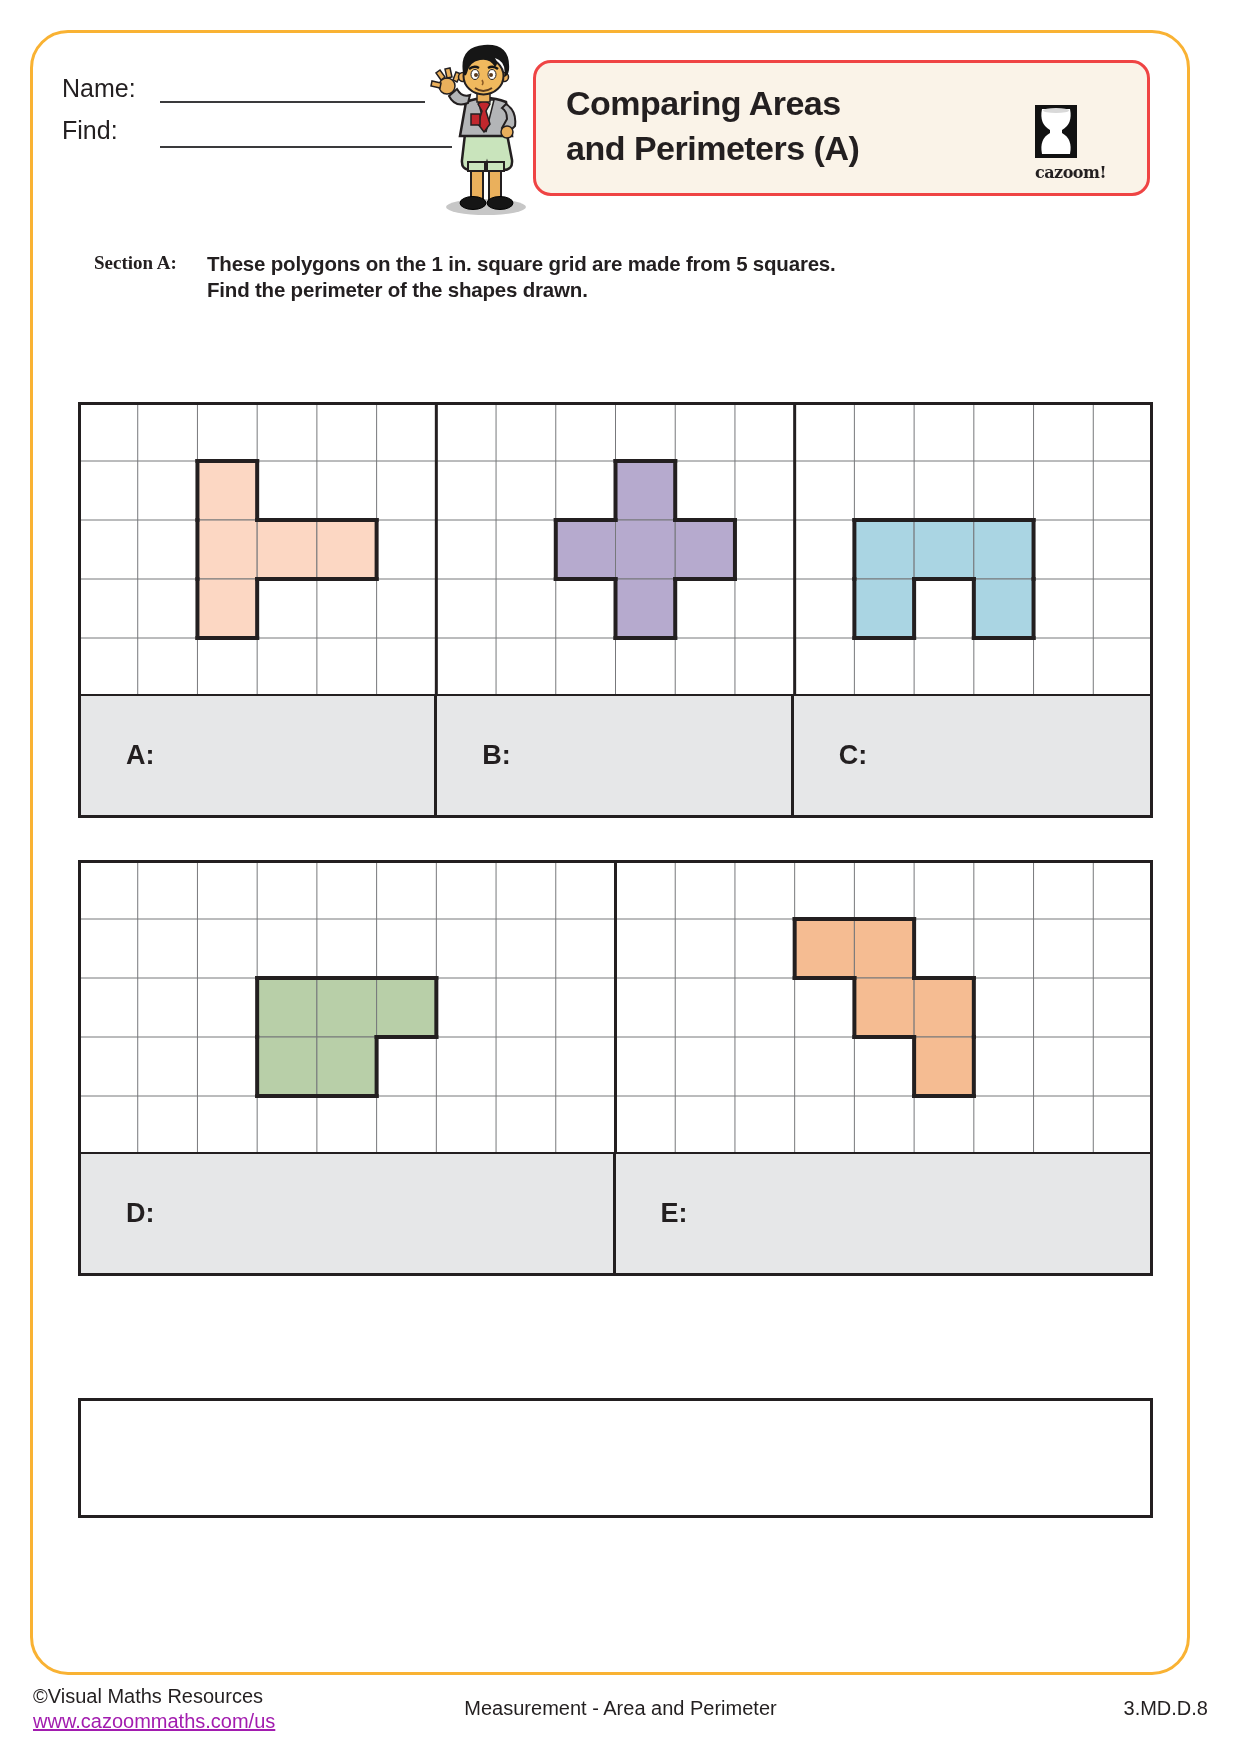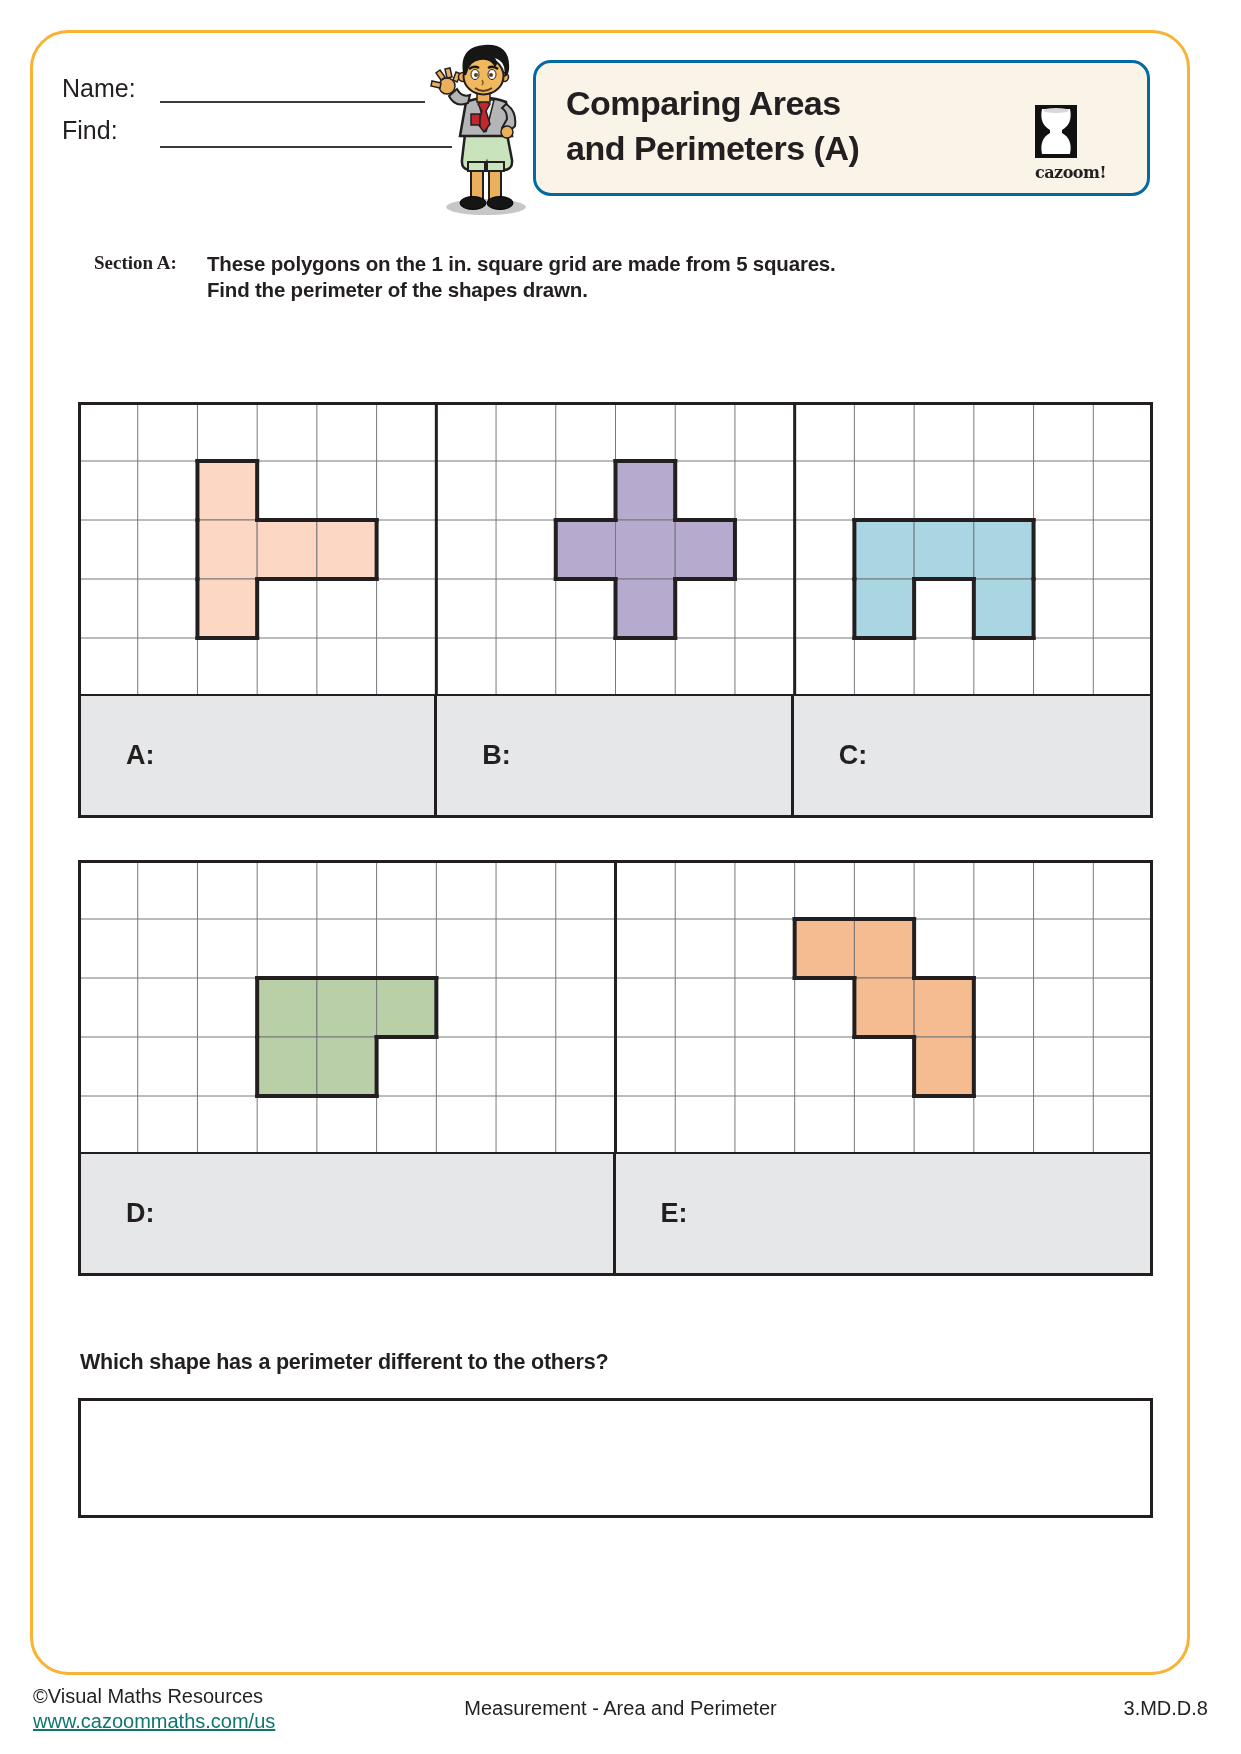--- a/index.html
+++ b/index.html
@@ -3,42 +3,42 @@
 <meta charset="utf-8">
 <style>
   html,body{margin:0;padding:0;background:#fff;}
   .page{position:relative;width:1241px;height:1754px;background:#fff;
         font-family:"Liberation Sans",sans-serif;color:#231f20;overflow:hidden;}
   .frame{position:absolute;left:30px;top:30px;width:1160px;height:1645px;
          box-sizing:border-box;border:3px solid #f9b233;border-radius:38px;}
   .fieldlabel{position:absolute;font-weight:normal;font-size:25px;}
   .writeline{position:absolute;height:0;border-bottom:2px solid #3a3a3c;}
   .titlebox{position:absolute;left:533px;top:60px;width:617px;height:136px;
-            box-sizing:border-box;background:#faf3e8;border:3px solid #0369a1;border-radius:18px;}
+            box-sizing:border-box;background:#faf3e8;border:3px solid #ef4444;border-radius:18px;}
   .titletext{position:absolute;left:30px;top:18px;font-weight:bold;font-size:34px;
              line-height:45px;letter-spacing:-0.5px;}
   .logo{position:absolute;top:42px;right:8px;width:104px;text-align:left;}
   .logotext{font-family:"DejaVu Serif","Liberation Serif",serif;font-weight:bold;
             font-size:16px;letter-spacing:-0.5px;margin-top:1px;}
   .seclabel{position:absolute;left:94px;top:252px;font-family:"Liberation Serif",serif;
             font-weight:bold;font-size:19px;}
   .sectext{position:absolute;left:207px;top:251px;font-weight:bold;font-size:20.5px;
            line-height:25.5px;letter-spacing:-0.2px;}
   .sectext sup{font-size:13px;}
   .gridwrap{position:absolute;left:78px;}
   .band{position:absolute;left:78px;width:1075px;height:122px;box-sizing:border-box;
         background:#e6e7e8;border:3px solid #231f20;border-top:none;display:flex;}
   .band-cell{box-sizing:border-box;height:100%;}
   .band-sep{border-right:3px solid #231f20;}
   .band-cell span{display:inline-block;margin:44px 0 0 45px;font-weight:bold;font-size:27px;}
   .question{position:absolute;left:80px;top:1350px;font-weight:bold;font-size:21.5px;letter-spacing:-0.2px;}
   .answerbox{position:absolute;left:78px;top:1398px;width:1075px;height:120px;
              box-sizing:border-box;border:3px solid #231f20;background:#fff;}
   .foot{position:absolute;font-size:20px;}
-  .foot a{color:#0f766e;text-decoration:underline;}
+  .foot a{color:#a21caf;text-decoration:underline;}
 </style>
 </head>
 <body>
 
 <div class="page">
 
   <div class="frame"></div>
 
   <div class="fieldlabel" style="left:62px;top:74px;">Name:</div>
   <div class="writeline" style="left:160px;top:101px;width:265px;"></div>
@@ -248,21 +248,20 @@
         <line x1="895.8333333333333" y1="177" x2="895.8333333333333" y2="236" stroke="#231f20" stroke-width="4" stroke-linecap="square"></line>
         <line x1="537.5" y1="0" x2="537.5" y2="295" stroke="#231f20" stroke-width="3"></line>
         <rect x="1.5" y="1.5" width="1072" height="292" fill="none" stroke="#231f20" stroke-width="3"></rect>
       </svg>
   </div>
   <div class="band" style="top:1154px;">
       <div class="band-cell band-sep" style="width: 50%;"><span>D:</span></div>
       <div class="band-cell" style="width: 50%;"><span>E:</span></div>
     </div>
 
-  <div class="question">Which shape has a perimeter different to the others?</div>
   <div class="answerbox"></div>
 
   <div class="foot" style="left:33px;top:1685px;">©Visual Maths Resources</div>
   <div class="foot" style="left:33px;top:1710px;">
     <a href="#">www.cazoommaths.com/us</a>
   </div>
   <div class="foot" style="left:0;top:1697px;width:1241px;text-align:center;">Measurement - Area and Perimeter</div>
   <div class="foot" style="right:33px;top:1697px;">3.MD.D.8</div>
 
 </div>

